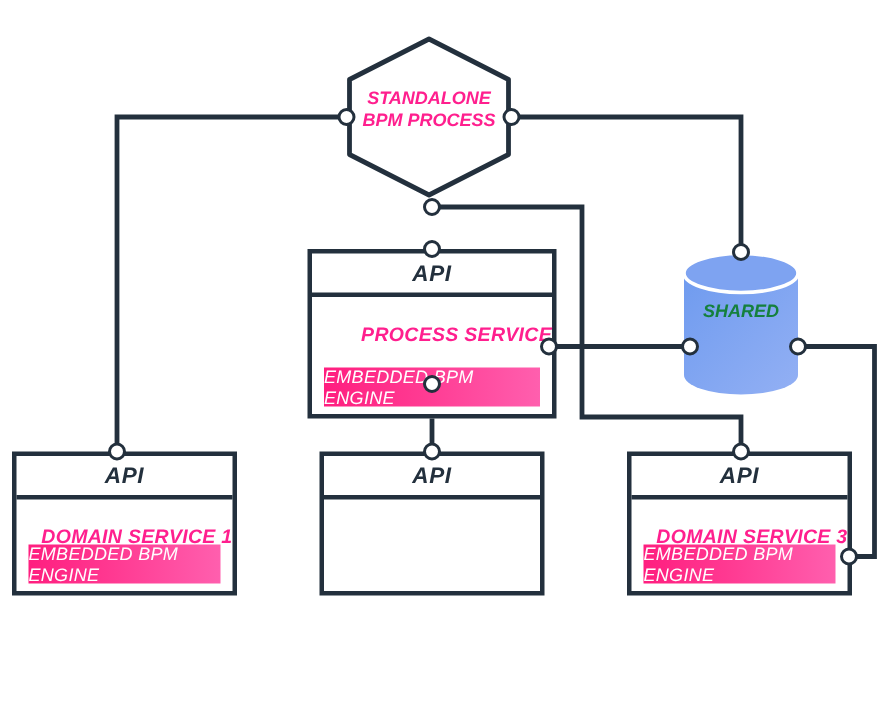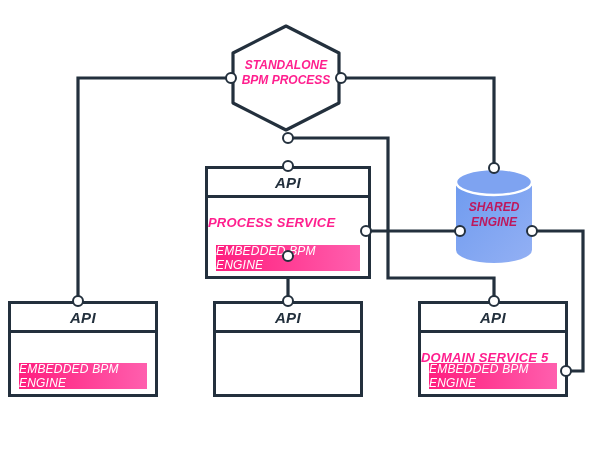--- a/index.html
+++ b/index.html
@@ -6,36 +6,36 @@
   body{width:597px;height:475px;font-family:"Liberation Sans",sans-serif;position:relative;overflow:hidden;}
   #stage{position:absolute;left:0;top:16px;width:509px;height:475px;font-style:italic;}
   #wires{position:absolute;left:0;top:0;width:597px;height:475px;}
 
   .node{position:absolute;box-sizing:border-box;}
 
   
   .service{border:3px solid #23303d;background:#fff;}
   .api-bar{height:26px;border-bottom:3px solid #23303d;display:flex;align-items:center;justify-content:center;}
   .api-bar span{font-size:15px;font-weight:bold;color:#23303d;letter-spacing:.4px;}
-  .svc-body{position:relative;height:calc(100% - 26px);display:flex;flex-direction:column;align-items:flex-start;}
+  .svc-body{position:relative;height:calc(100% - 26px);display:flex;flex-direction:column;align-items:flex-end;}
   .svc-title{font-size:13px;font-weight:bold;color:#ff1f8e;letter-spacing:.2px;text-align:center;margin-top:17px;}
   .engine-bar{position:absolute;left:8px;right:8px;bottom:8px;height:26px;
      background:linear-gradient(90deg,#ff1e7f 0%,#ff3a92 45%,#ff5fae 100%);
      display:flex;align-items:center;justify-content:center;margin-top:44px;}
   .engine-bar span{font-size:12px;color:#ffffff;letter-spacing:.2px;}
 
   
   .hex-wrap{width:112px;height:108px;}
   .hex-label{position:absolute;left:0;right:0;top:34px;text-align:center;font-size:12px;font-weight:bold;color:#ff1f8e;line-height:15px;}
 
   
   .cyl{position:relative;}
   .cyl svg{position:absolute;left:0;top:0;}
   .cyl-label{position:absolute;left:0;right:0;text-align:center;line-height:15px;font-weight:bold;}
-  .cyl-blue .cyl-label{color:#be185d;font-size:12px;}
+  .cyl-blue .cyl-label{color:#15803d;font-size:12px;}
 
   .dot{position:absolute;width:12px;height:12px;border-radius:50%;background:#ffffff;border:2.5px solid #23303d;box-sizing:border-box;}
 </style>
 </head>
 <body>
 
 <div id="stage">
 
   <svg id="wires" viewBox="0 0 597 475">
     <g fill="none" stroke="#23303d" stroke-width="3.2" stroke-linecap="square">
@@ -88,52 +88,52 @@
         <linearGradient id="gblue" x1="0" y1="0" x2="1" y2="1">
           <stop offset="0%" stop-color="#6f9bef"></stop>
           <stop offset="100%" stop-color="#93b0f4"></stop>
         </linearGradient>
       </defs>
       <path d="M2,14 L2,82 A38,13 0 0 0 78,82 L78,14 Z" fill="url(#gblue)"></path>
       <ellipse cx="40" cy="14" rx="38" ry="13" fill="#7ea3f1" stroke="#ffffff" stroke-width="2.4"></ellipse>
     </svg>
     <div class="cyl-label" style="top:32px;">
       <div>SHARED</div>
-      <div>ENGINE</div>
     </div>
   </div>
   <div class="dot" style="left:488px;top:146px;"></div>
   <div class="dot" style="left:454px;top:209px;"></div>
   <div class="dot" style="left:526px;top:209px;"></div>
 
   <div class="node service" style="left:8px;top:285px;width:150px;height:96px;">
     <div class="api-bar">
       <span>API</span>
     </div>
     <div class="svc-body">
+      <div class="svc-title">DOMAIN SERVICE 1</div>
       <div class="engine-bar">
         <span>EMBEDDED BPM ENGINE</span>
       </div>
     </div>
   </div>
   <div class="dot" style="left:72px;top:279px;"></div>
 
   <div class="node service" style="left:213px;top:285px;width:150px;height:96px;">
     <div class="api-bar">
       <span>API</span>
     </div>
   </div>
   <div class="dot" style="left:282px;top:279px;"></div>
 
   <div class="node service" style="left:418px;top:285px;width:150px;height:96px;">
     <div class="api-bar">
       <span>API</span>
     </div>
     <div class="svc-body">
-      <div class="svc-title">DOMAIN SERVICE 5</div>
+      <div class="svc-title">DOMAIN SERVICE 3</div>
       <div class="engine-bar">
         <span>EMBEDDED BPM ENGINE</span>
       </div>
     </div>
   </div>
   <div class="dot" style="left:488px;top:279px;"></div>
   <div class="dot" style="left:560px;top:349px;"></div>
 
 </div>
 

